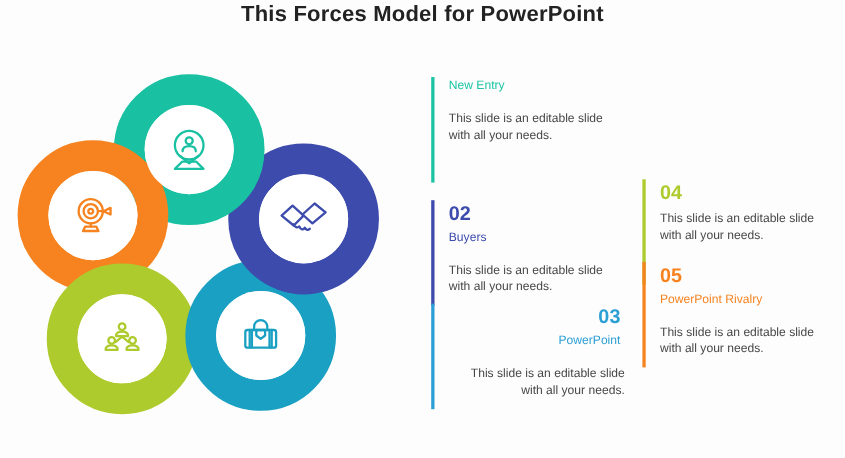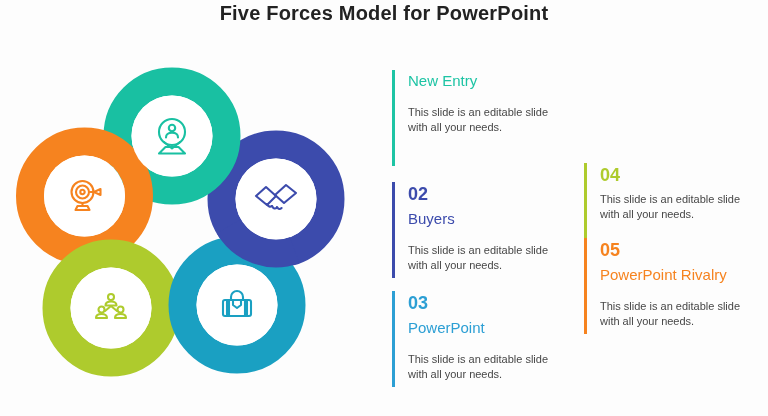--- a/index.html
+++ b/index.html
@@ -15,29 +15,29 @@
   .diagram-svg{position:absolute;left:0;top:40px;}
   .ring{fill:none;stroke:currentColor;stroke-width:28;}
   .ring-patch{fill:none;stroke:currentColor;stroke-width:28;stroke-linecap:butt;}
   .hub{fill:#ffffff;stroke:none;}
   .icon{fill:none;stroke:currentColor;stroke-width:2.1;stroke-linecap:round;stroke-linejoin:round;}
   .force-item{
     position:absolute;border-left:3px solid;box-sizing:border-box;
     padding:3px 0 2px 13px;min-height:96px;
   }
   .force-num{font-size:18px;font-weight:700;line-height:1;margin:0 0 8px 0;}
-  .force-title{font-size:15px;font-weight:400;line-height:1;margin:0 0 17px 0;}
+  .force-title{font-size:11px;font-weight:400;line-height:1;margin:0 0 17px 0;}
   .force-desc{font-size:11px;line-height:1.35;color:#474747;width:160px;}
 </style>
 </head>
 <body>
 
 <div class="stage">
 
-  <h1 class="slide-title">Five Forces Model for PowerPoint</h1>
+  <h1 class="slide-title">This Forces Model for PowerPoint</h1>
 
   <svg class="diagram-svg" width="380" height="376" viewBox="0 0 380 376">
 
     <g style="color: rgb(60, 75, 172);">
       <circle class="ring" cx="276" cy="159" r="54.5"></circle>
     </g>
     <g style="color: rgb(25, 192, 162);">
       <circle class="ring" cx="172" cy="96" r="54.5"></circle>
     </g>
     <g style="color: rgb(246, 131, 31);">
@@ -119,21 +119,21 @@
     <div class="force-title">New Entry</div>
     <div class="force-desc">This slide is an editable slide with all your needs.</div>
   </div>
 
   <div class="force-item" style="left: 392px; top: 182px; width: 172px; color: rgb(60, 75, 172);">
     <div class="force-num">02</div>
     <div class="force-title">Buyers</div>
     <div class="force-desc">This slide is an editable slide with all your needs.</div>
   </div>
 
-  <div class="force-item" style="left: 392px; top: 291px; width: 172px; color: rgb(44, 159, 212);">
+  <div class="force-item" style="left: 392px; top: 276px; width: 172px; color: rgb(44, 159, 212); text-align: right;">
     <div class="force-num">03</div>
     <div class="force-title">PowerPoint</div>
     <div class="force-desc">This slide is an editable slide with all your needs.</div>
   </div>
 
   <div class="force-item" style="left: 584px; top: 127px; width: 182px; color: rgb(174, 203, 45); margin-top: 36px;">
     <div class="force-num">04</div>
     <div class="force-desc">This slide is an editable slide with all your needs.</div>
   </div>
 

